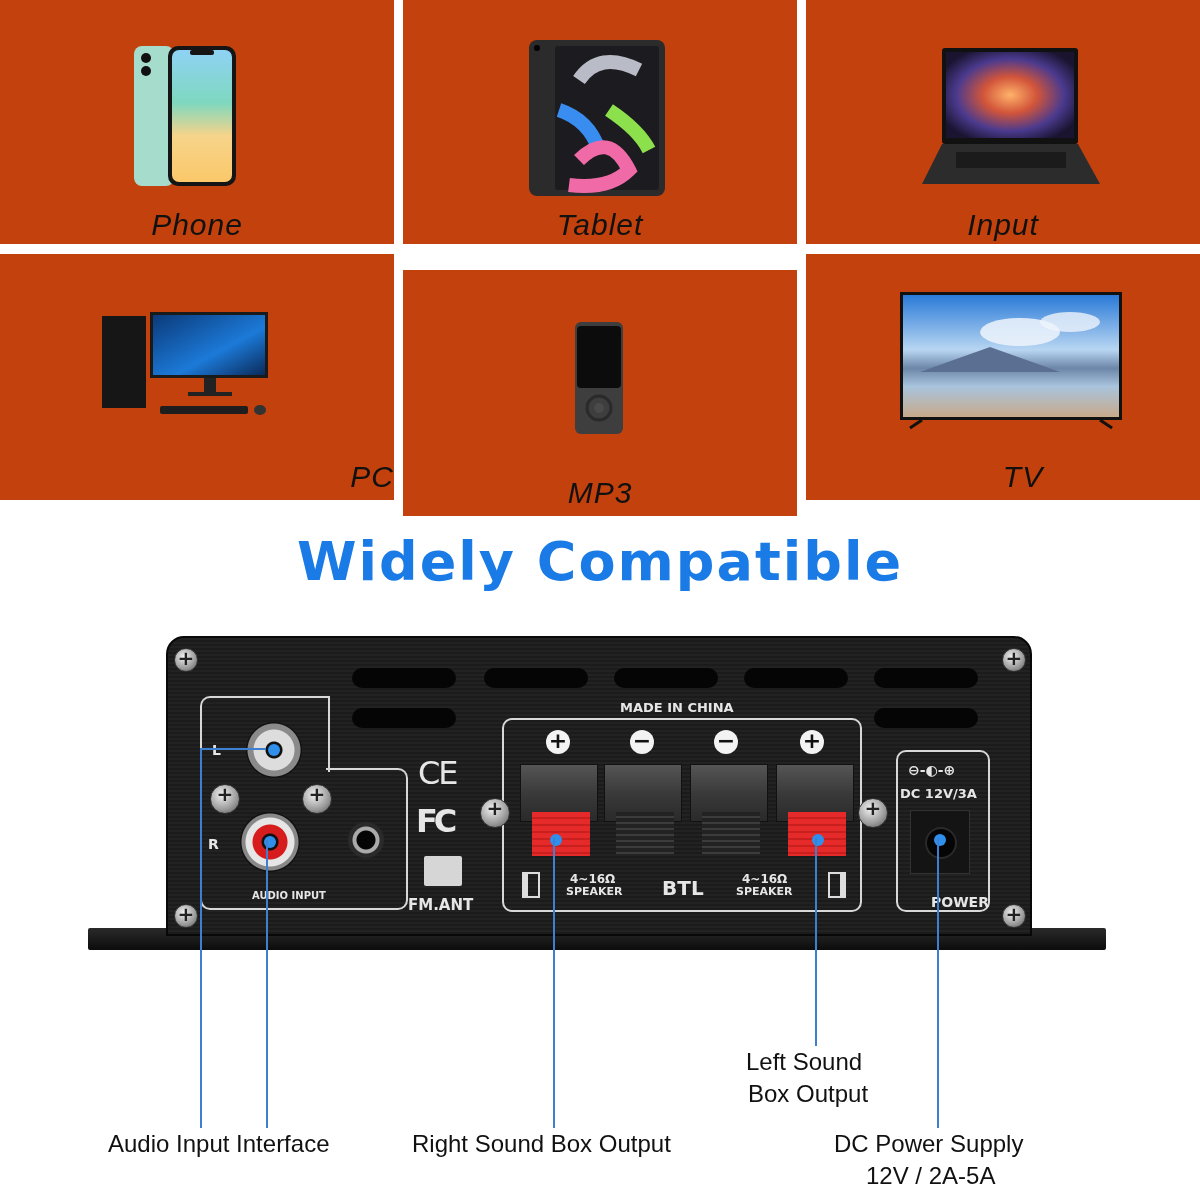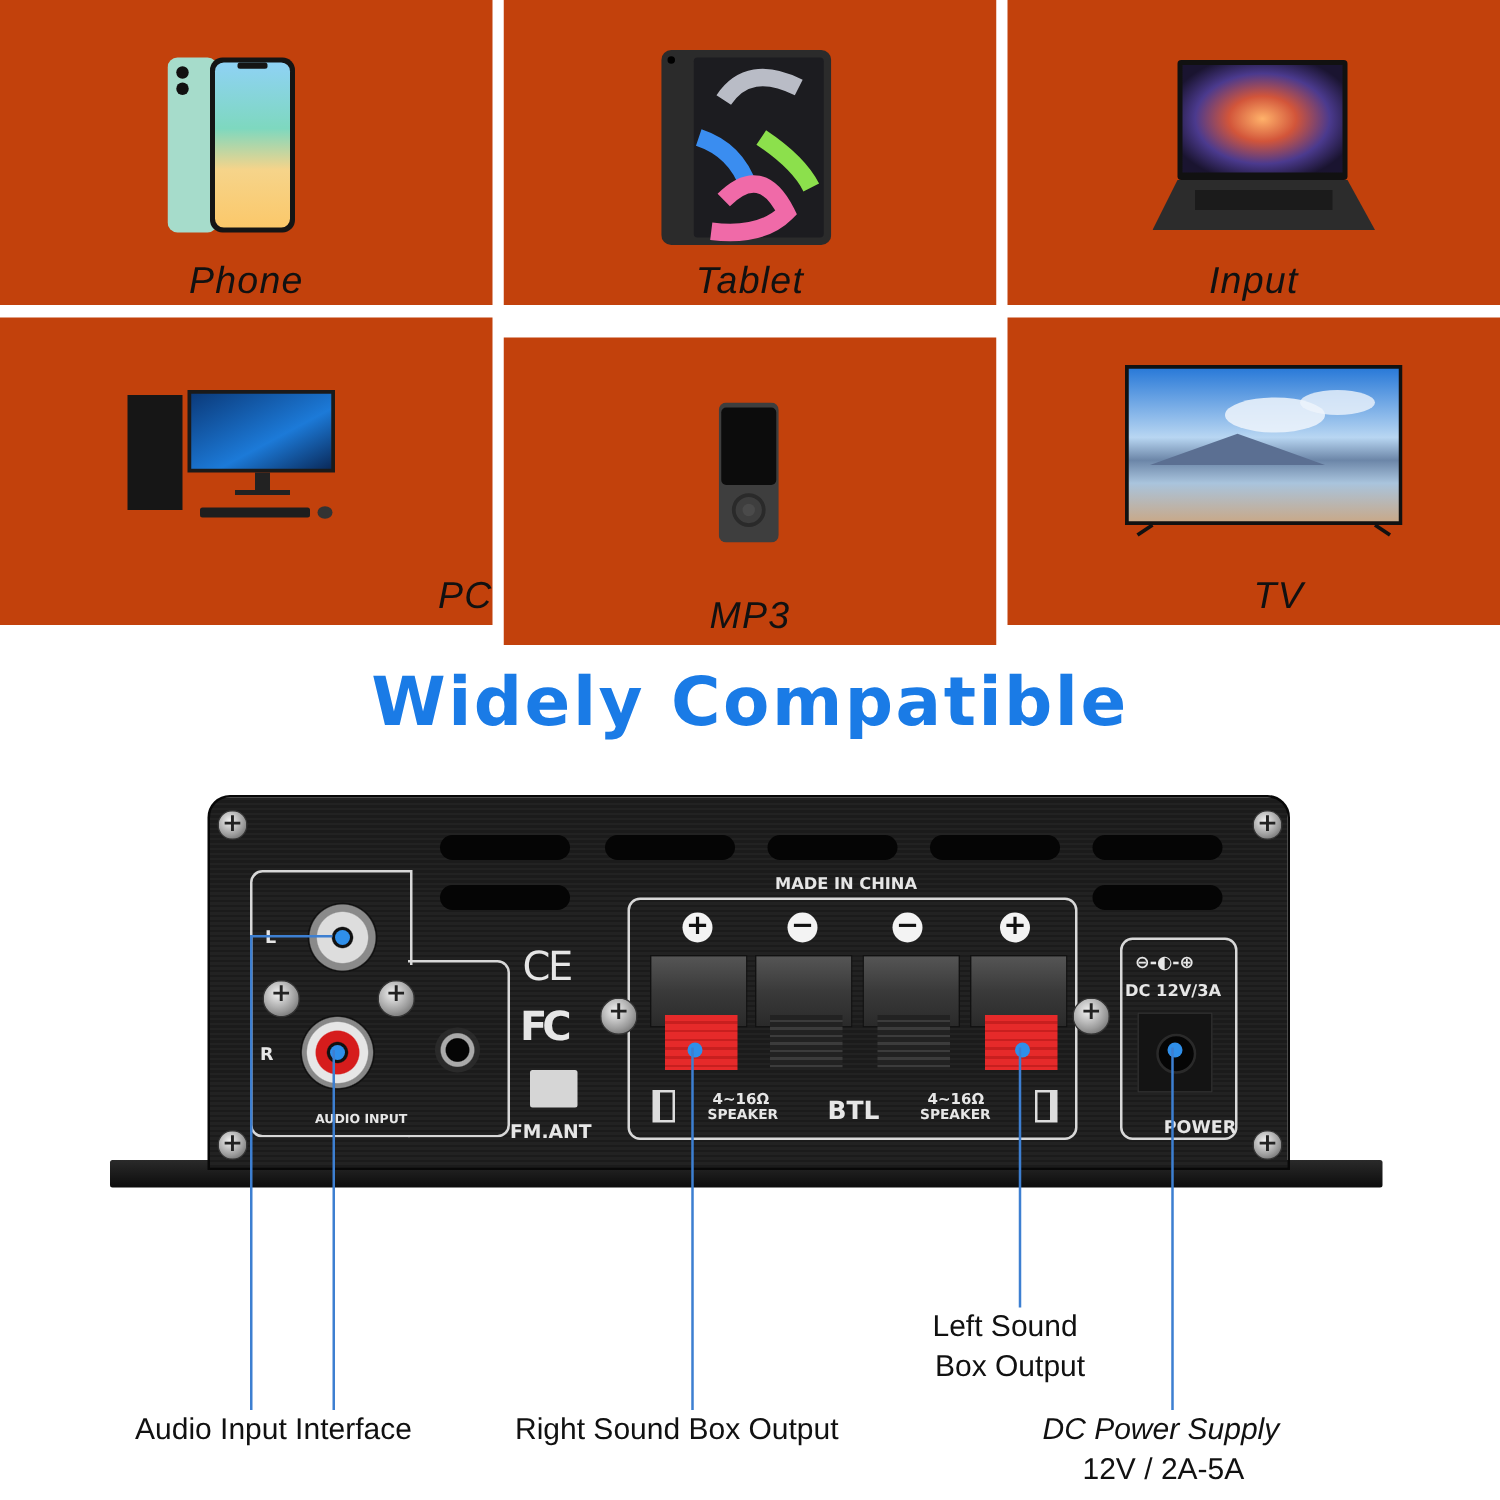--- a/index.html
+++ b/index.html
@@ -242,14 +242,14 @@
 <div class="vline" style="left:200px;top:748px;height:380px;"></div>
 <div class="vline" style="left:266px;top:840px;height:288px;"></div>
 <div class="vline" style="left:553px;top:838px;height:290px;"></div>
 <div class="vline" style="left:815px;top:838px;height:208px;"></div>
 <div class="vline" style="left:937px;top:838px;height:290px;"></div>
 
 <div class="callout" style="left:108px;top:1128px;">Audio Input Interface</div>
 <div class="callout" style="left:412px;top:1128px;">Right Sound Box Output</div>
 <div class="callout" style="left:746px;top:1046px;">Left Sound</div>
 <div class="callout" style="left:748px;top:1078px;">Box Output</div>
-<div class="callout" style="left:834px;top:1128px;font-style:italic;">DC Power Supply</div>
+<div class="callout" style="left:834px;top:1128px;">DC Power Supply</div>
 <div class="callout" style="left:866px;top:1160px;">12V / 2A-5A</div>
 
 </body></html>

